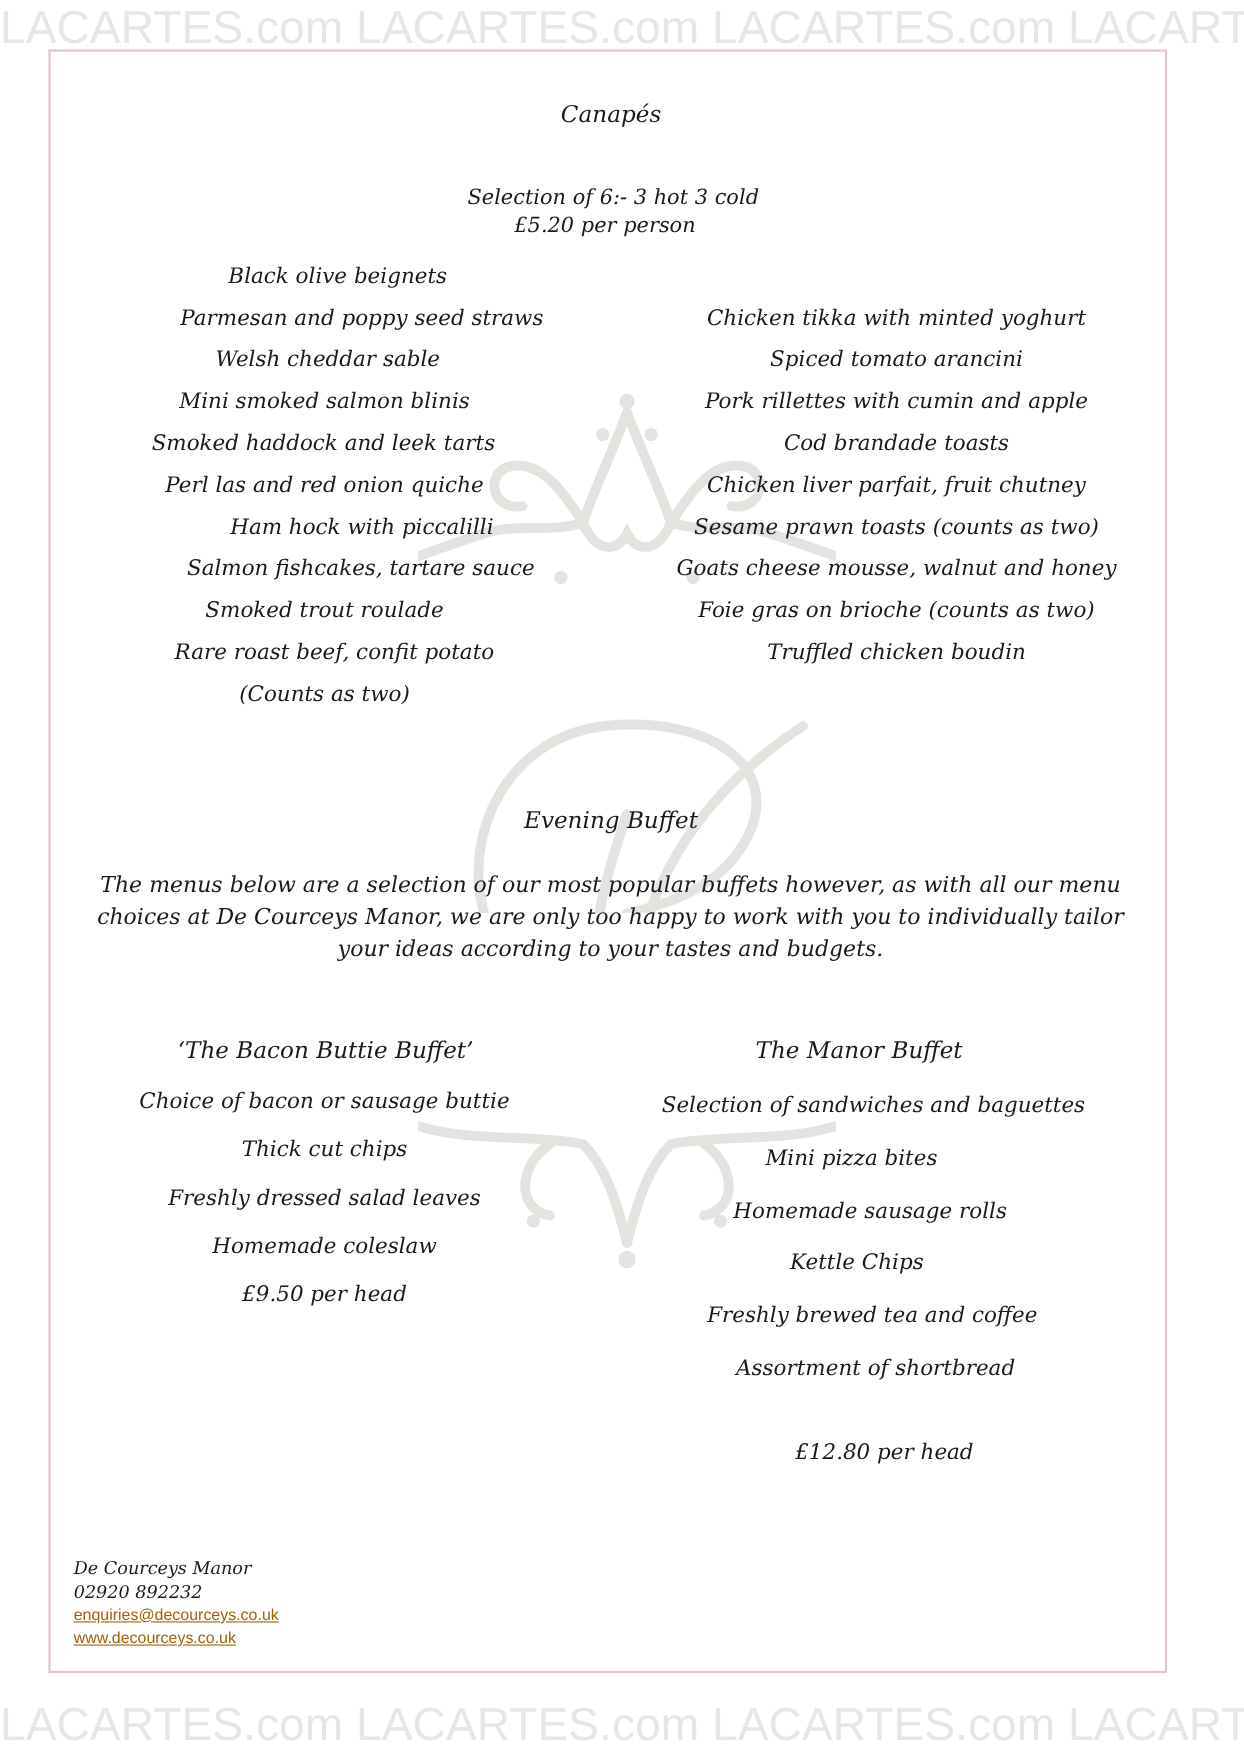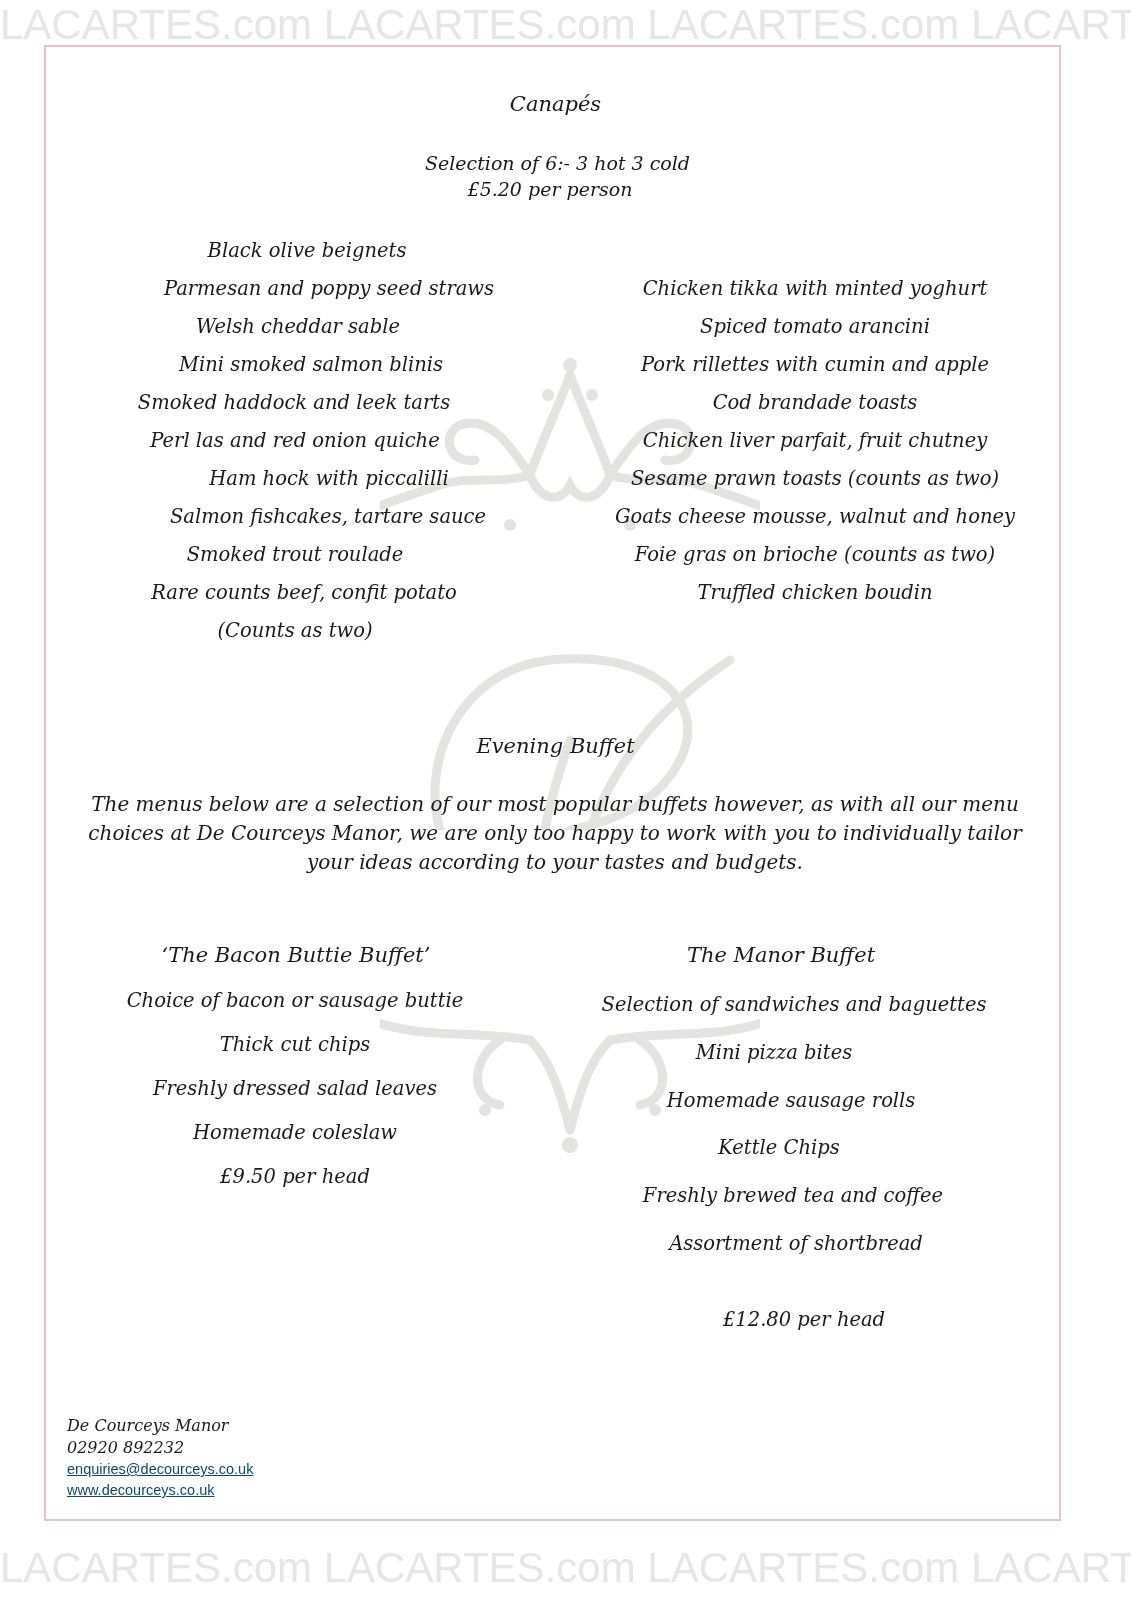--- a/index.html
+++ b/index.html
@@ -19,29 +19,29 @@
   .page-frame {
     position: absolute; left: 44px; top: 45px; width: 1017px; height: 1476px;
     border: 2px solid #e2c6c8; box-sizing: border-box;
   }
   .ornament {
     position: absolute; pointer-events: none;
   }
   .it { font-style: italic; }
   .center { position: absolute; text-align: center; white-space: nowrap; }
   .title-lg { font-size: 21px; }
-  .sub { font-size: 19px; line-height: 26px; }
+  .sub { font-size: 19px; line-height: 26px; margin-top: 16px; }
   .col-item { position: absolute; white-space: nowrap; text-align: right; font-style: italic; font-size: 19.5px; transform: translateX(-50%); }
   .intro {
     position: absolute; left: 80px; width: 950px; top: 790px; text-align: center;
     font-style: italic; font-size: 20px; line-height: 29px;
   }
   .footer { position: absolute; left: 67px; top: 1415px; }
   .footer .line { font-style: italic; font-size: 16px; line-height: 22px; }
-  .footer a { display: block; font-family: "Liberation Sans", sans-serif; font-size: 14.5px; color: #0c4a6e; text-decoration: underline; line-height: 21px; }
+  .footer a { display: block; font-family: "Liberation Sans", sans-serif; font-size: 14.5px; color: #a16207; text-decoration: underline; line-height: 21px; }
 </style>
 </head>
 <body>
 
 <div class="watermark top">LACARTES.com LACARTES.com LACARTES.com LACARTES.com</div>
 
 <div class="page-frame"></div>
 
 <svg class="ornament" style="left:380px;top:335px;" width="380" height="200" viewBox="0 0 380 200">
   <g fill="none" stroke="#e3e3e0" stroke-width="9" stroke-linecap="round">
@@ -76,27 +76,27 @@
   <circle cx="275" cy="130" r="6" fill="#e3e3e0"></circle>
 </svg>
 
 <div class="center it title-lg" style="left:0;width:1111px;top:92px;">Canapés</div>
 <div class="center it sub" style="left:0;width:1115px;top:150px;">Selection of 6:- 3 hot 3 cold</div>
 <div class="center it sub" style="left:0;width:1100px;top:176px;">£5.20 per person</div>
 
 <div class="col-item" style="left:307px;top:239px;">Black olive beignets</div>
 <div class="col-item" style="left:329px;top:277px;">Parmesan and poppy seed straws</div>
 <div class="col-item" style="left:298px;top:315px;">Welsh cheddar sable</div>
-<div class="col-item" style="left:295px;top:353px;margin-left:16px;">Mini smoked salmon blinis</div>
+<div class="col-item" style="left:295px;top:353px;">Mini smoked salmon blinis</div>
 <div class="col-item" style="left:294px;top:391px;">Smoked haddock and leek tarts</div>
 <div class="col-item" style="left:295px;top:429px;">Perl las and red onion quiche</div>
 <div class="col-item" style="left:329px;top:467px;">Ham hock with piccalilli</div>
 <div class="col-item" style="left:328px;top:505px;">Salmon fishcakes, tartare sauce</div>
 <div class="col-item" style="left:295px;top:543px;">Smoked trout roulade</div>
-<div class="col-item" style="left:304px;top:581px;">Rare counts beef, confit potato</div>
+<div class="col-item" style="left:304px;top:581px;">Rare roast beef, confit potato</div>
 <div class="col-item" style="left:295px;top:619px;">(Counts as two)</div>
 
 <div class="col-item" style="left:815px;top:277px;">Chicken tikka with minted yoghurt</div>
 <div class="col-item" style="left:815px;top:315px;">Spiced tomato arancini</div>
 <div class="col-item" style="left:815px;top:353px;">Pork rillettes with cumin and apple</div>
 <div class="col-item" style="left:815px;top:391px;">Cod brandade toasts</div>
 <div class="col-item" style="left:815px;top:429px;">Chicken liver parfait, fruit chutney</div>
 <div class="col-item" style="left:815px;top:467px;">Sesame prawn toasts (counts as two)</div>
 <div class="col-item" style="left:815px;top:505px;">Goats cheese mousse, walnut and honey</div>
 <div class="col-item" style="left:815px;top:543px;">Foie gras on brioche (counts as two)</div>

